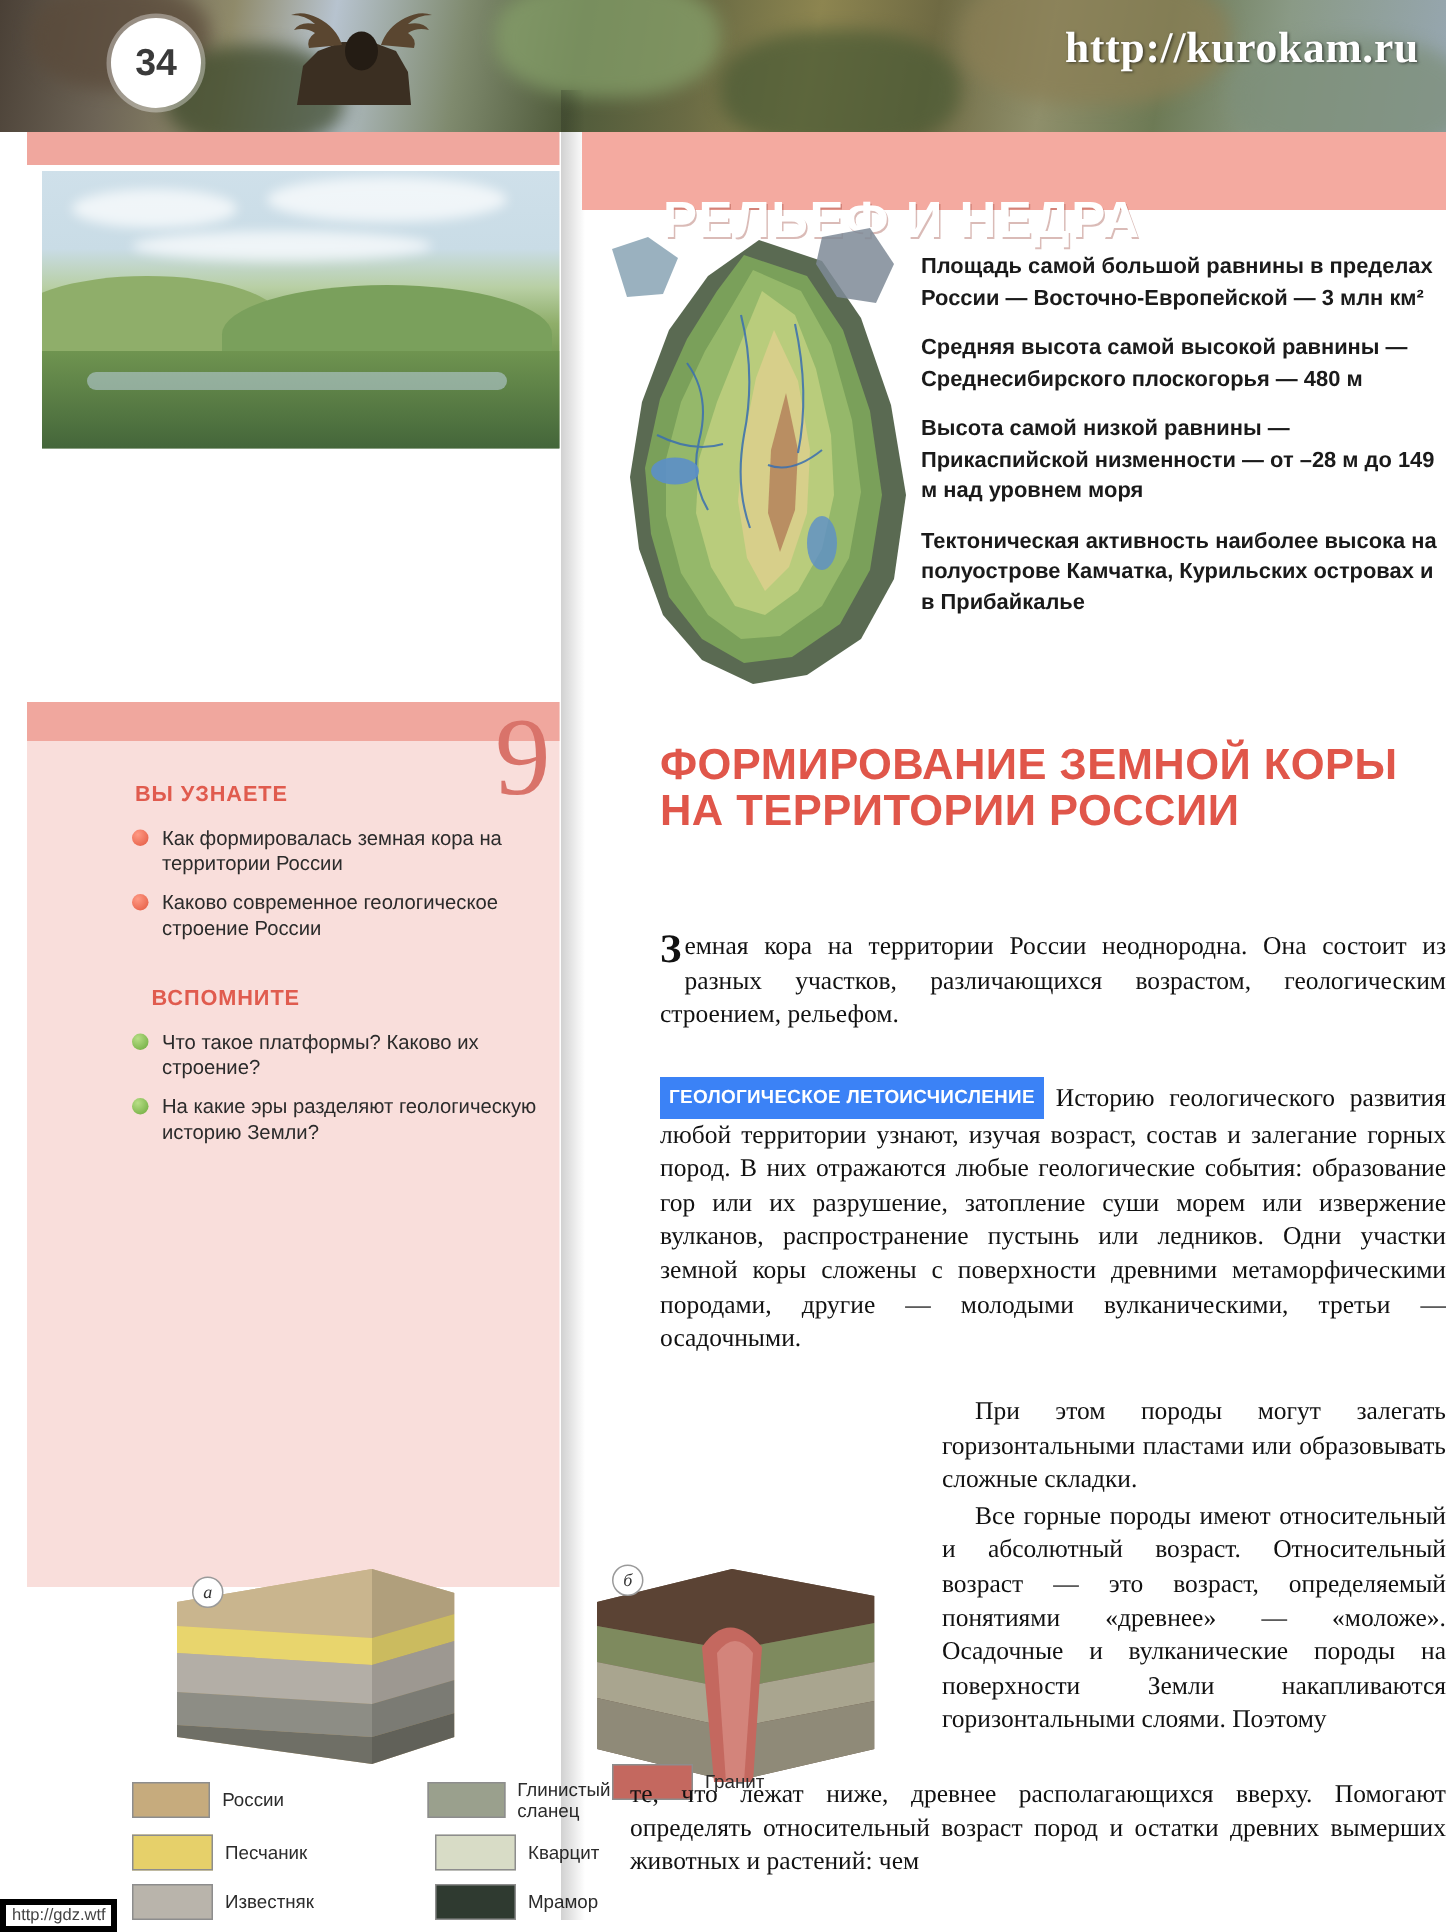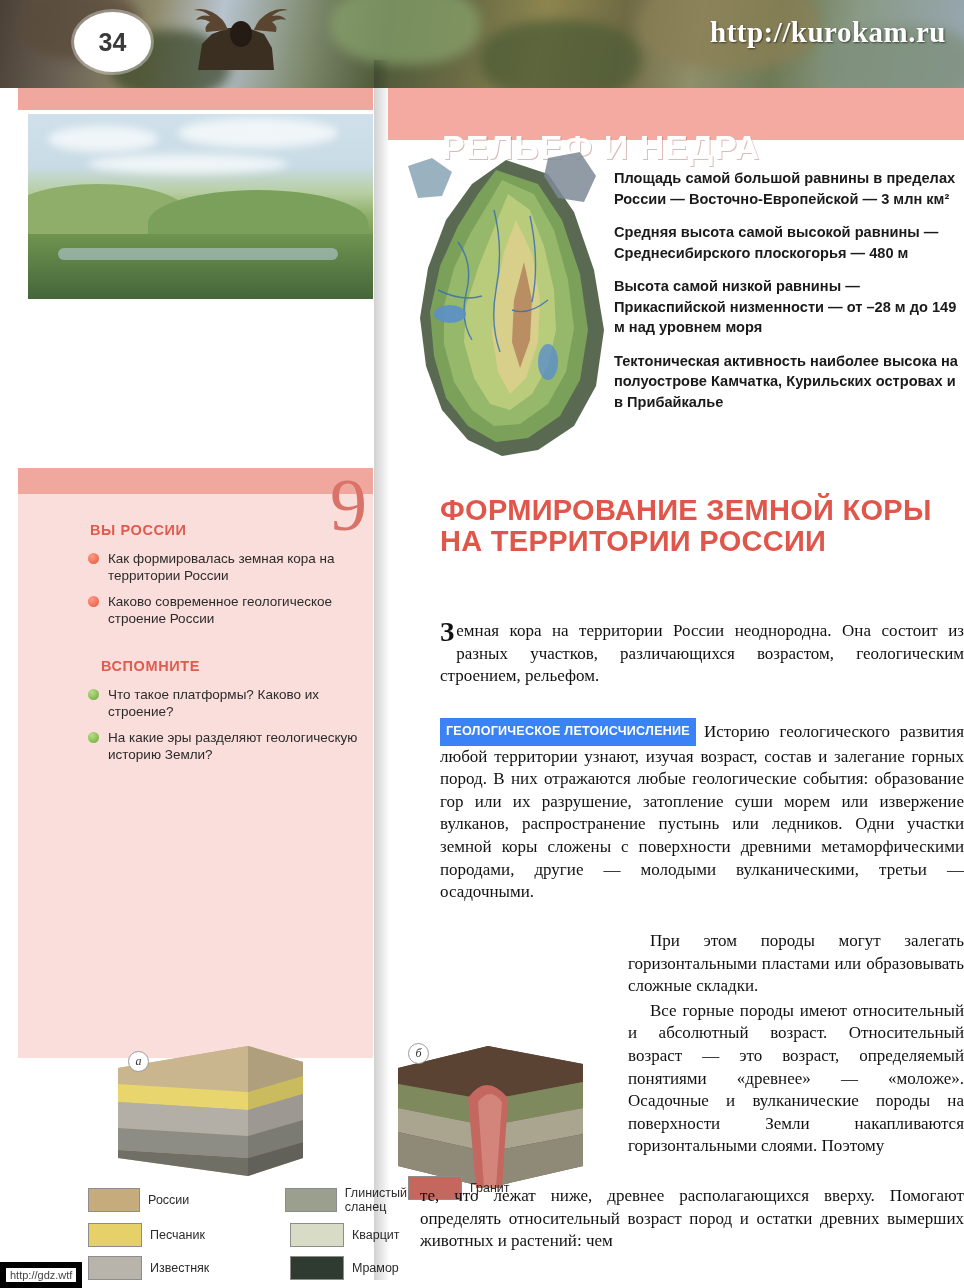--- a/index.html
+++ b/index.html
@@ -48,21 +48,21 @@
     font-size: 29px;
     color: #ffffff;
     text-shadow: 1px 1px 2px rgba(0,0,0,.55);
     letter-spacing: .5px;
   }
 
   
   .page-num-circle {
     position: absolute;
     left: 74px; top: 12px;
-    width: 77px; height: 60px;
+    width: 60px; height: 60px;
     border-radius: 50%;
     background: #ffffff;
     display: flex;
     align-items: center;
     justify-content: center;
     font-size: 25px;
     font-weight: bold;
     color: #3a3a3a;
     box-shadow: 0 0 0 3px rgba(255,255,255,.35);
   }
@@ -312,21 +312,21 @@
   }
 
   
   .watermark {
     position: absolute;
     left: 0; bottom: 0;
     background: #ffffff;
     color: #444;
     font-size: 11px;
     padding: 1px 4px;
-    border: 6px solid #000000;
+    border: 4px solid #000000;
   }
 
   .edge-shadow {
     position: absolute;
     left: 374px; top: 60px;
     width: 16px; height: 1220px;
     background: linear-gradient(90deg, rgba(0,0,0,.18), rgba(0,0,0,0));
   }
 </style>
 </head>
@@ -361,21 +361,21 @@
       <div class="cloud" style="left:60px;top:40px;width:200px;height:20px;"></div>
       <div class="hill" style="left:-20px;top:70px;width:180px;height:60px;background:#8fae6a;"></div>
       <div class="hill" style="left:120px;top:76px;width:220px;height:66px;background:#7aa05c;"></div>
       <div style="position:absolute;left:0;top:120px;width:345px;height:65px;background:linear-gradient(180deg,#6f9450,#44663a);"></div>
       <div style="position:absolute;left:30px;top:134px;width:280px;height:12px;background:rgba(190,210,225,.55);border-radius:6px;"></div>
     </div>
 
     <div class="pink-block-left"></div>
     <div class="pink-bar-left2"></div>
 
-    <div class="vy-uznaete">ВЫ РОССИИ</div>
+    <div class="vy-uznaete">ВЫ УЗНАЕТЕ</div>
     <div class="bullet-list" style="top:462px;">
       <div class="bullet-item">
         <span class="dot dot-red"></span>
         <span>Как формировалась земная кора на территории России</span>
       </div>
       <div class="bullet-item">
         <span class="dot dot-red"></span>
         <span>Каково современное геологическое строение России</span>
       </div>
     </div>

